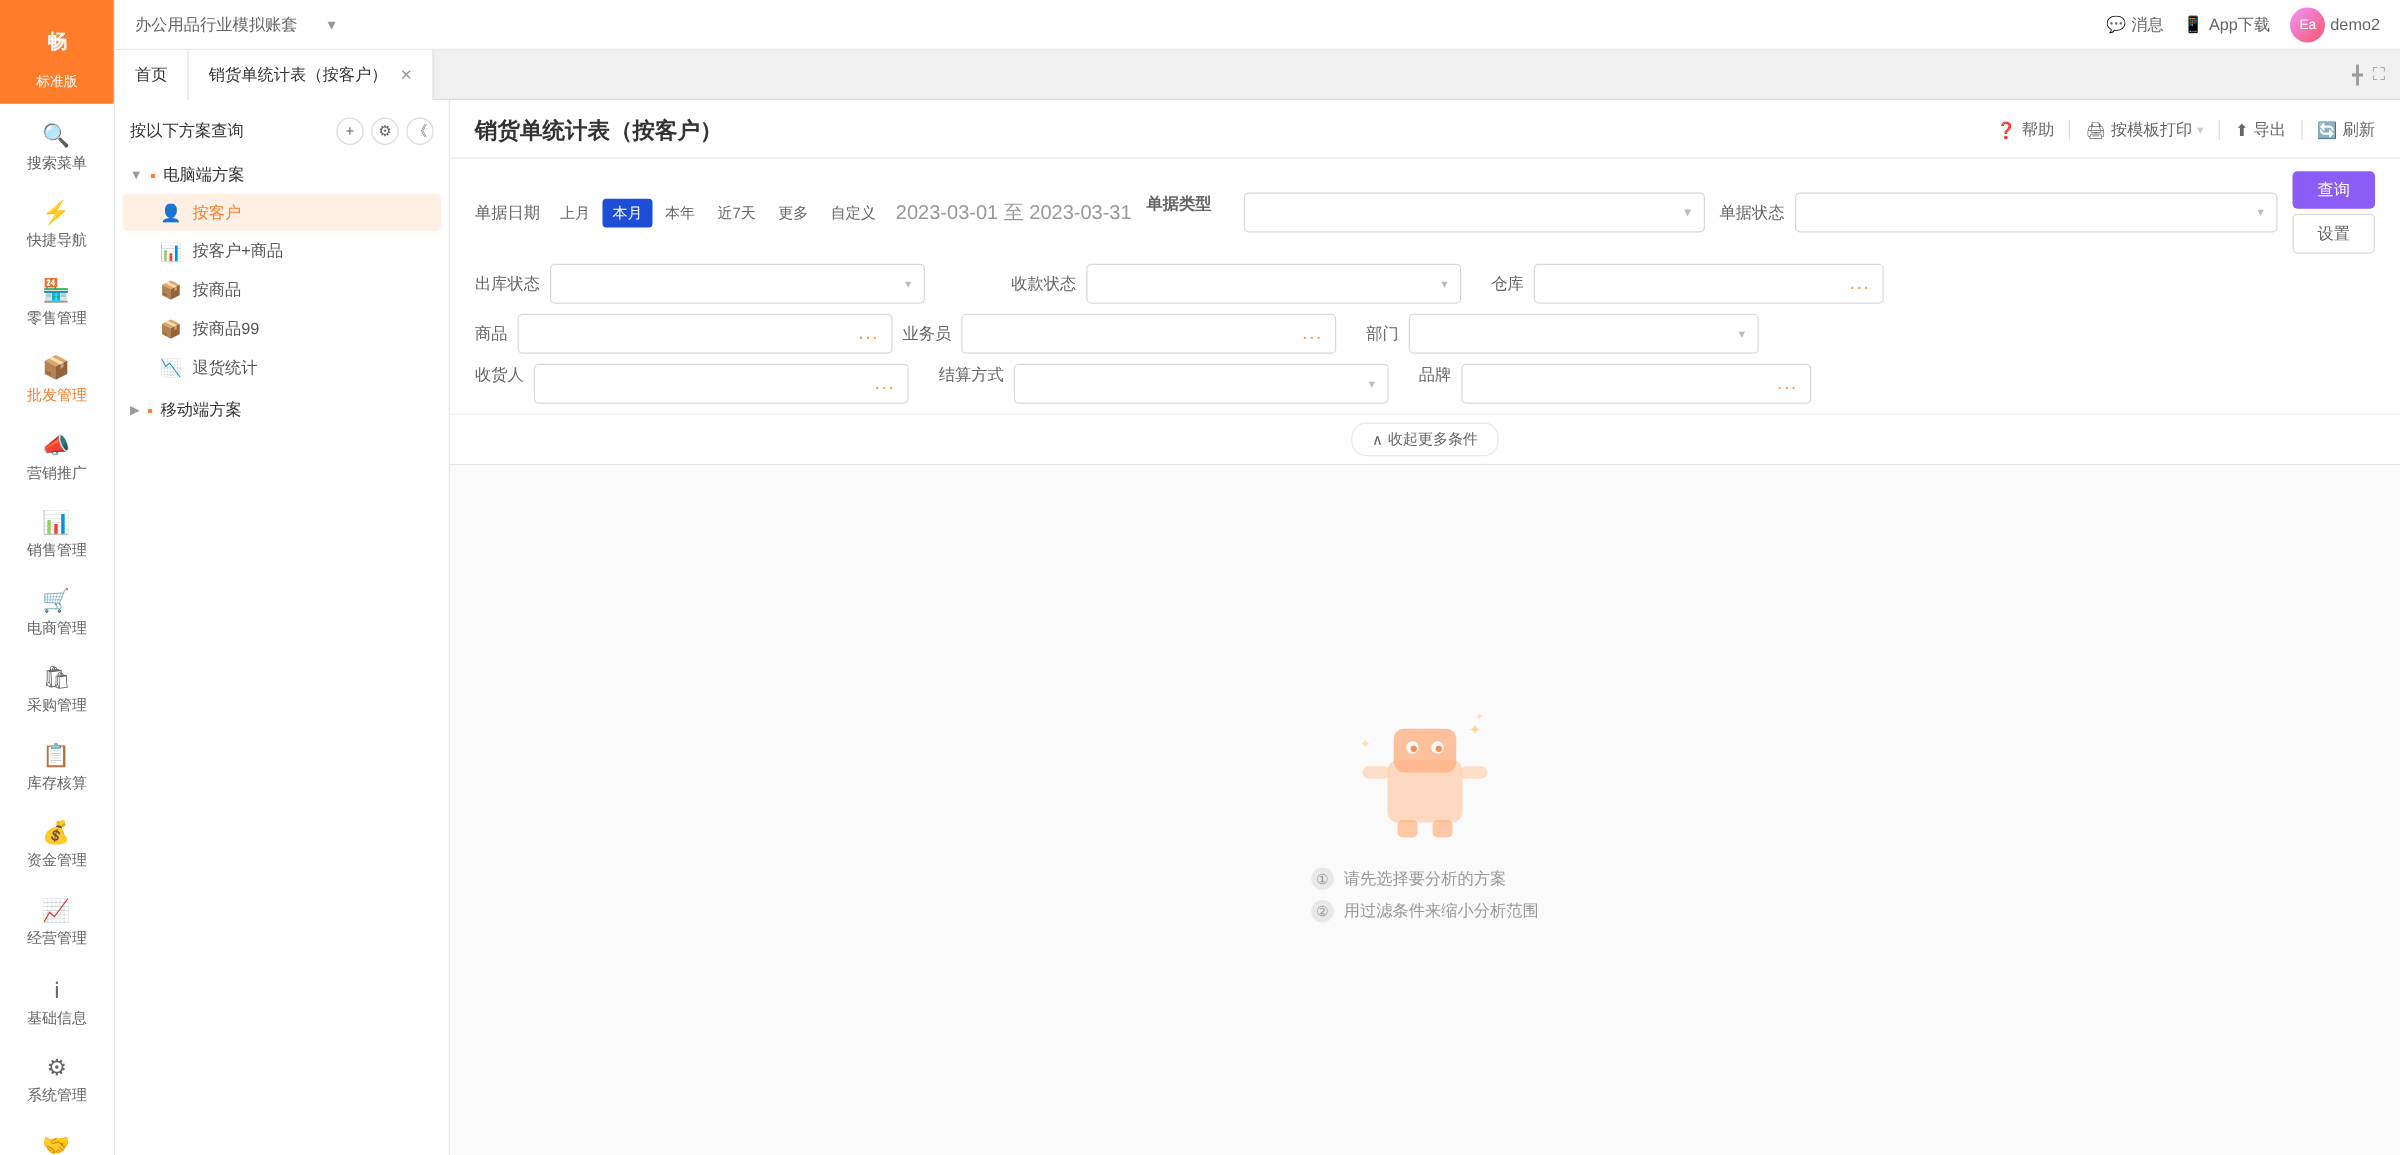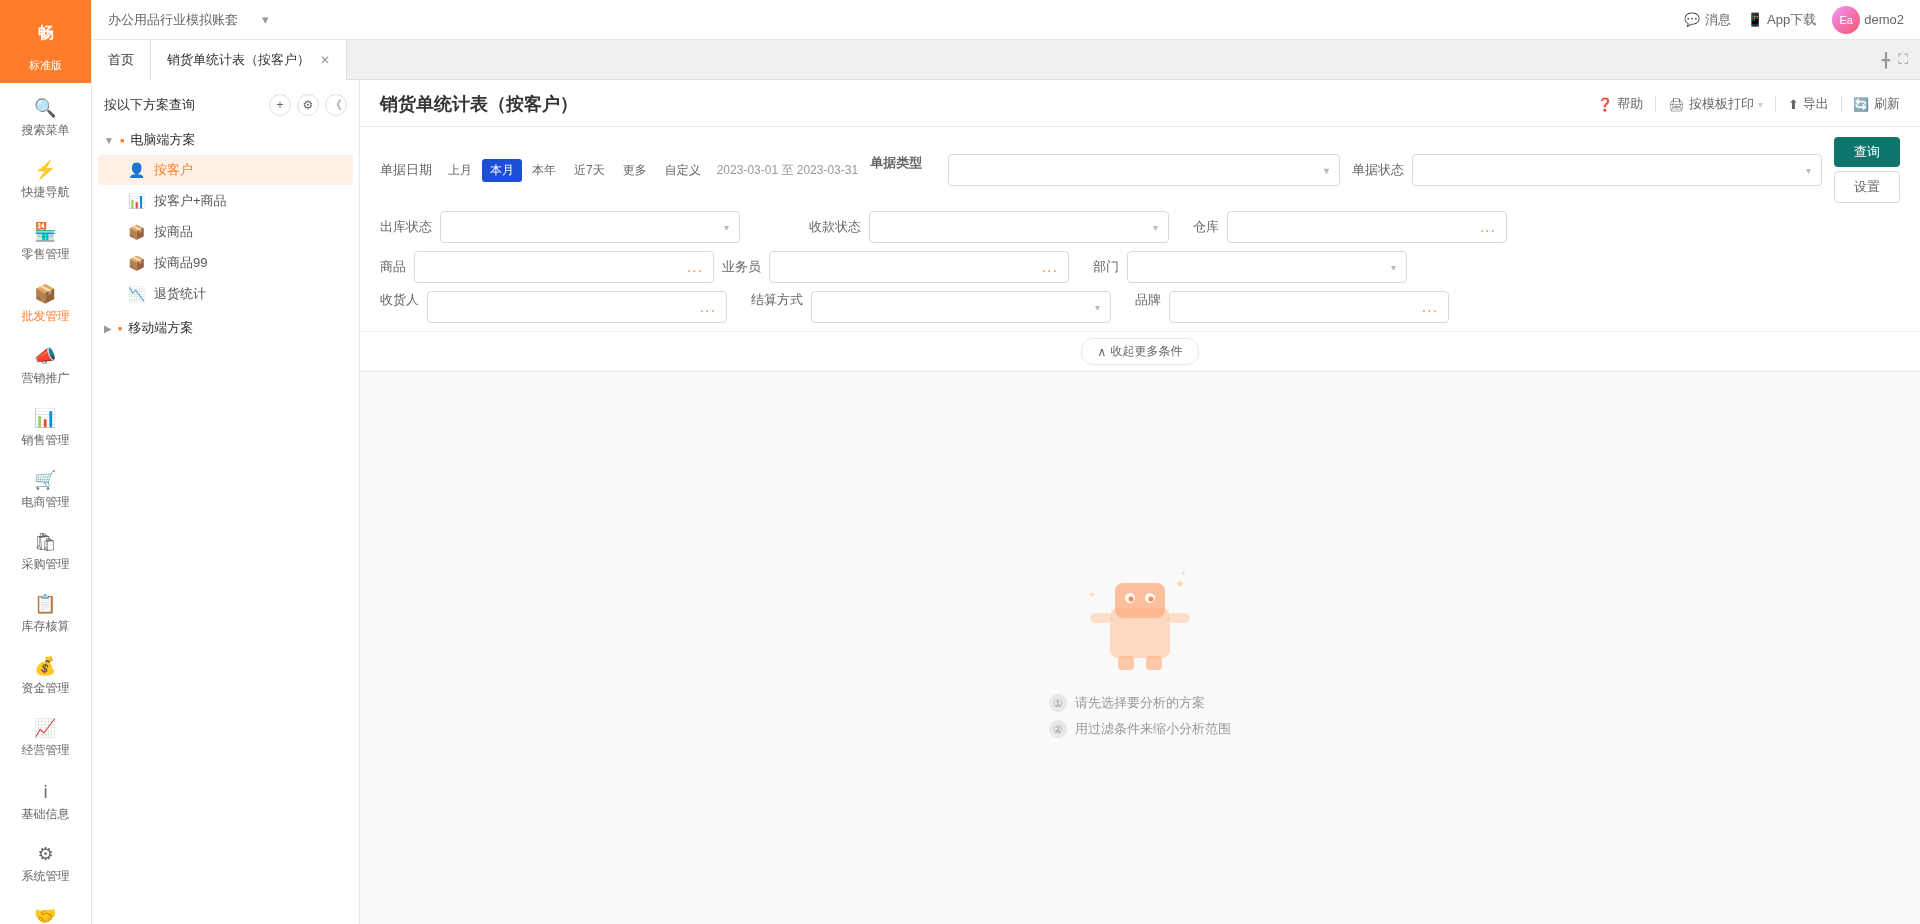--- a/index.html
+++ b/index.html
@@ -58,21 +58,21 @@
     .page-title { font-size: 18px; font-weight: 600; color: #333; }
     .page-actions { display: flex; align-items: center; gap: 12px; }
     .page-action-btn { display: flex; align-items: center; gap: 4px; font-size: 13px; color: #666; cursor: pointer; }
     .page-action-divider { width: 1px; height: 16px; background: #ddd; }
     .date-btn { padding: 3px 8px; font-size: 12px; color: #666; cursor: pointer; border-radius: 3px; }
     .date-btn.active { background: #1d4ed8; color: #fff; border-radius: 3px; text-align: right; }
 
     
     .collapse-btn-row { display: flex; justify-content: center; padding: 6px 0; background: #fff; border-top: 1px solid #f0f0f0; }
     .collapse-btn { display: flex; align-items: center; gap: 4px; font-size: 12px; color: #666; cursor: pointer; padding: 4px 16px; border-radius: 12px; border: 1px solid #e8e8e8; background: #fff; }
-    .btn-primary { padding: 6px 20px; background: #0f766e; color: #fff; border: none; border-radius: 4px; cursor: pointer; font-size: 13px; }
+    .btn-primary { padding: 6px 20px; background: #8b5cf6; color: #fff; border: none; border-radius: 4px; cursor: pointer; font-size: 13px; }
     .btn-secondary { padding: 6px 16px; background: #fff; color: #666; border: 1px solid #d9d9d9; border-radius: 4px; cursor: pointer; font-size: 13px; }
 
     
     .empty-state { flex: 1; display: flex; flex-direction: column; align-items: center; justify-content: center; background: #fafafa; gap: 16px; }
     .empty-tips { display: flex; flex-direction: column; gap: 8px; }
     .empty-tip { display: flex; align-items: center; gap: 8px; font-size: 13px; color: #999; }
     .tip-num { width: 18px; height: 18px; border-radius: 50%; background: #e8e8e8; display: flex; align-items: center; justify-content: center; font-size: 11px; color: #999; flex-shrink: 0; }
 
     .filter-section { background: #fff; flex-shrink: 0; border-bottom: 1px solid #e8e8e8; }
 
@@ -285,21 +285,21 @@
           <div style="display:flex; align-items:center; gap:8px; flex:0 0 auto;">
             <span style="font-size:13px;color:#666;white-space:nowrap;">单据日期</span>
             <div style="display:flex; align-items:center; gap:2px;">
               <div class="date-btn">上月</div>
               <div class="date-btn active">本月</div>
               <div class="date-btn">本年</div>
               <div class="date-btn">近7天</div>
               <div class="date-btn">更多</div>
               <div class="date-btn">自定义</div>
             </div>
-            <span style="font-size:12px;color:#999;">2023-03-01 至 2023-03-31</span>
+            <span style="font-size:16px;color:#999;">2023-03-01 至 2023-03-31</span>
           </div>
 
           <div style="display:flex; align-items:flex-start; gap:26px; flex:1; min-width:200px;font-weight:bold;">
             <span style="font-size:13px;color:#666;white-space:nowrap;">单据类型</span>
             <div class="select-box" style="flex:1;">
               <span class="select-box-text"></span>
               <span class="select-box-arrow">▾</span>
             </div>
           </div>
 

